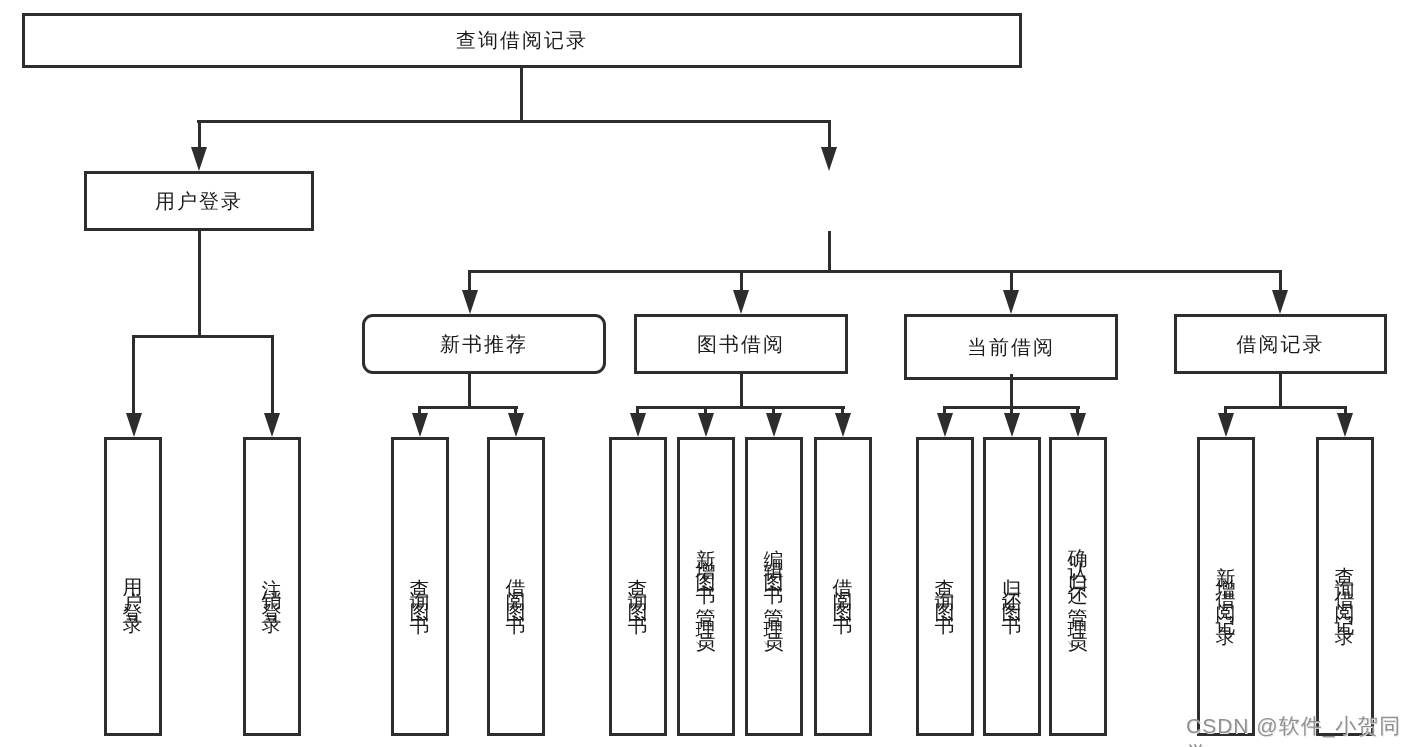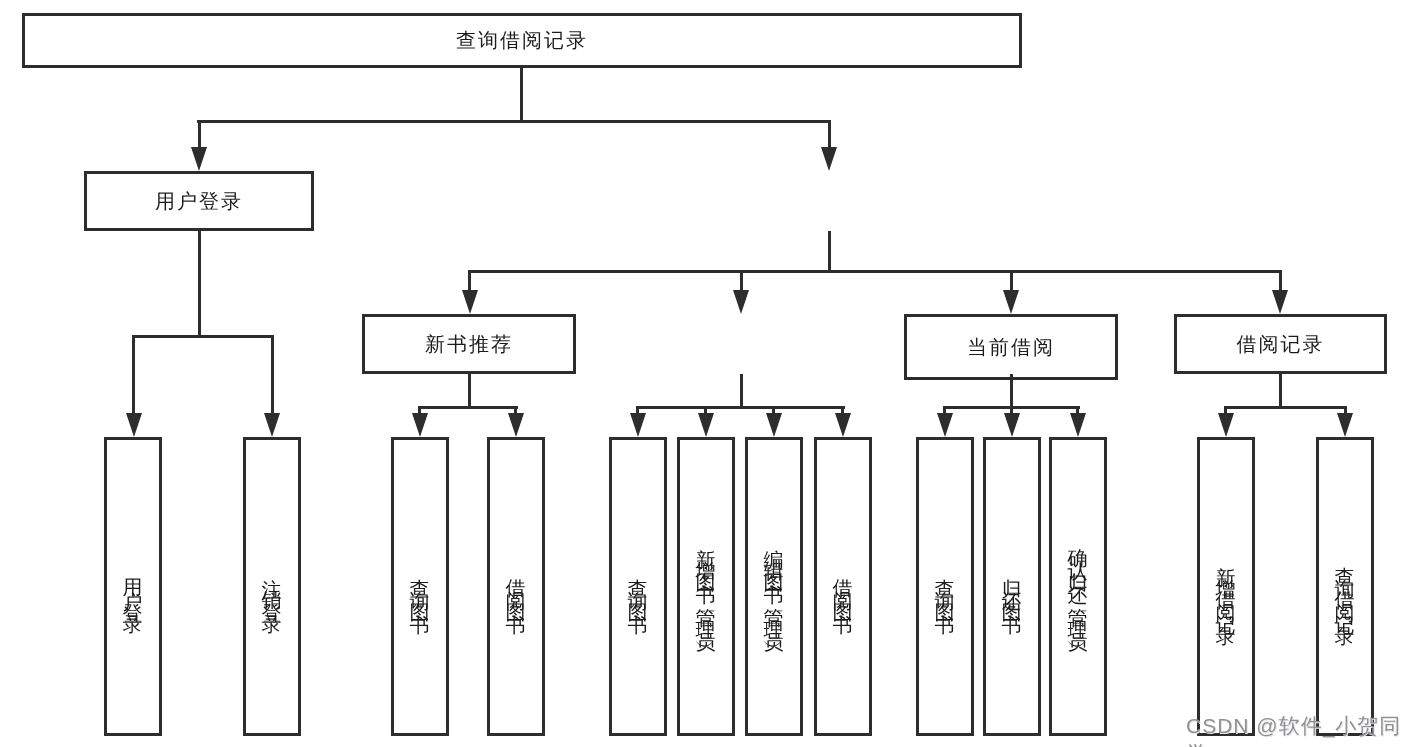--- a/index.html
+++ b/index.html
@@ -60,22 +60,25 @@
   <div class="hline" style="left:468px;top:270px;width:814px;"></div>
   <div class="vline" style="left:468px;top:270px;height:23px;"></div>
   <div class="arrow" style="left:462px;top:290px;"></div>
   <div class="vline" style="left:740px;top:270px;height:23px;"></div>
   <div class="arrow" style="left:733px;top:290px;"></div>
   <div class="vline" style="left:1010px;top:270px;height:23px;"></div>
   <div class="arrow" style="left:1003px;top:290px;"></div>
   <div class="vline" style="left:1279px;top:270px;height:23px;"></div>
   <div class="arrow" style="left:1272px;top:290px;"></div>
 
-  <div class="box" style="left:362px;top:314px;width:214px;height:60px;">
+  <div class="box" style="left:362px;top:314px;width:244px;height:60px;border-radius:11px;">
     <span>新书推荐</span>
+  </div>
+  <div class="box" style="left:634px;top:314px;width:214px;height:60px;">
+    <span>图书借阅</span>
   </div>
   <div class="box" style="left:904px;top:314px;width:214px;height:66px;">
     <span>当前借阅</span>
   </div>
   <div class="box" style="left:1174px;top:314px;width:213px;height:60px;">
     <span>借阅记录</span>
   </div>
 
   <div class="vline" style="left:468px;top:374px;height:35px;"></div>
   <div class="vline" style="left:740px;top:374px;height:35px;"></div>

